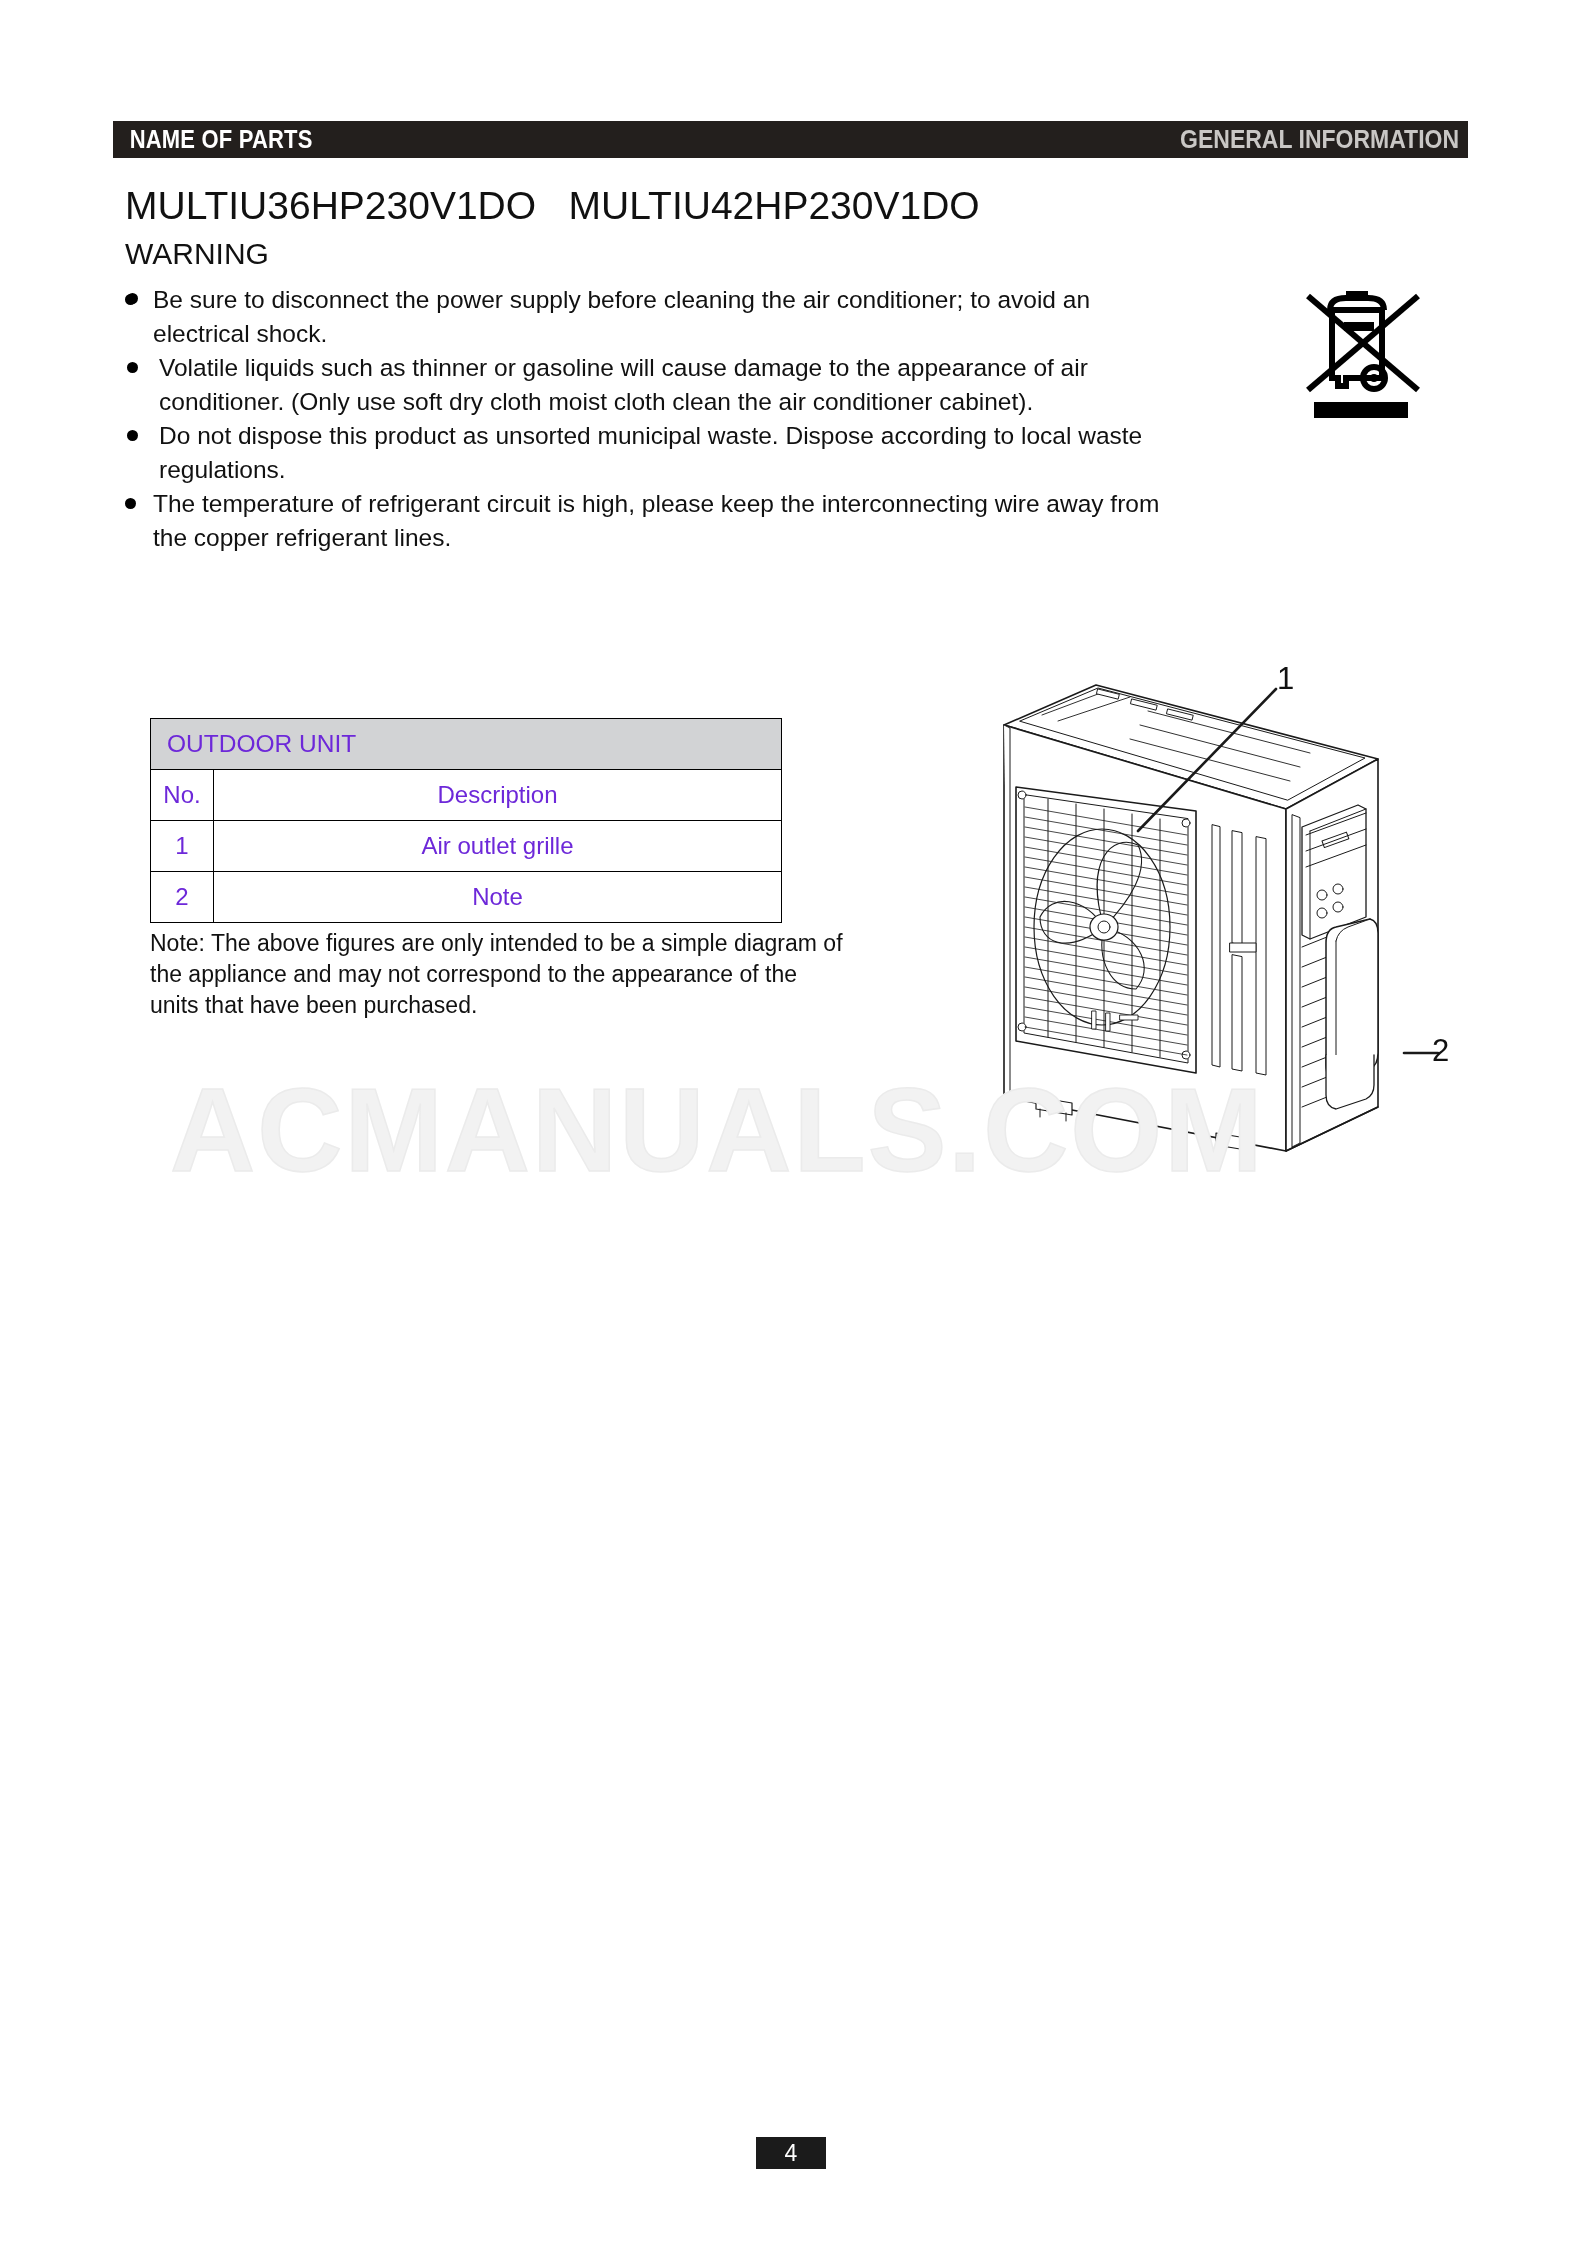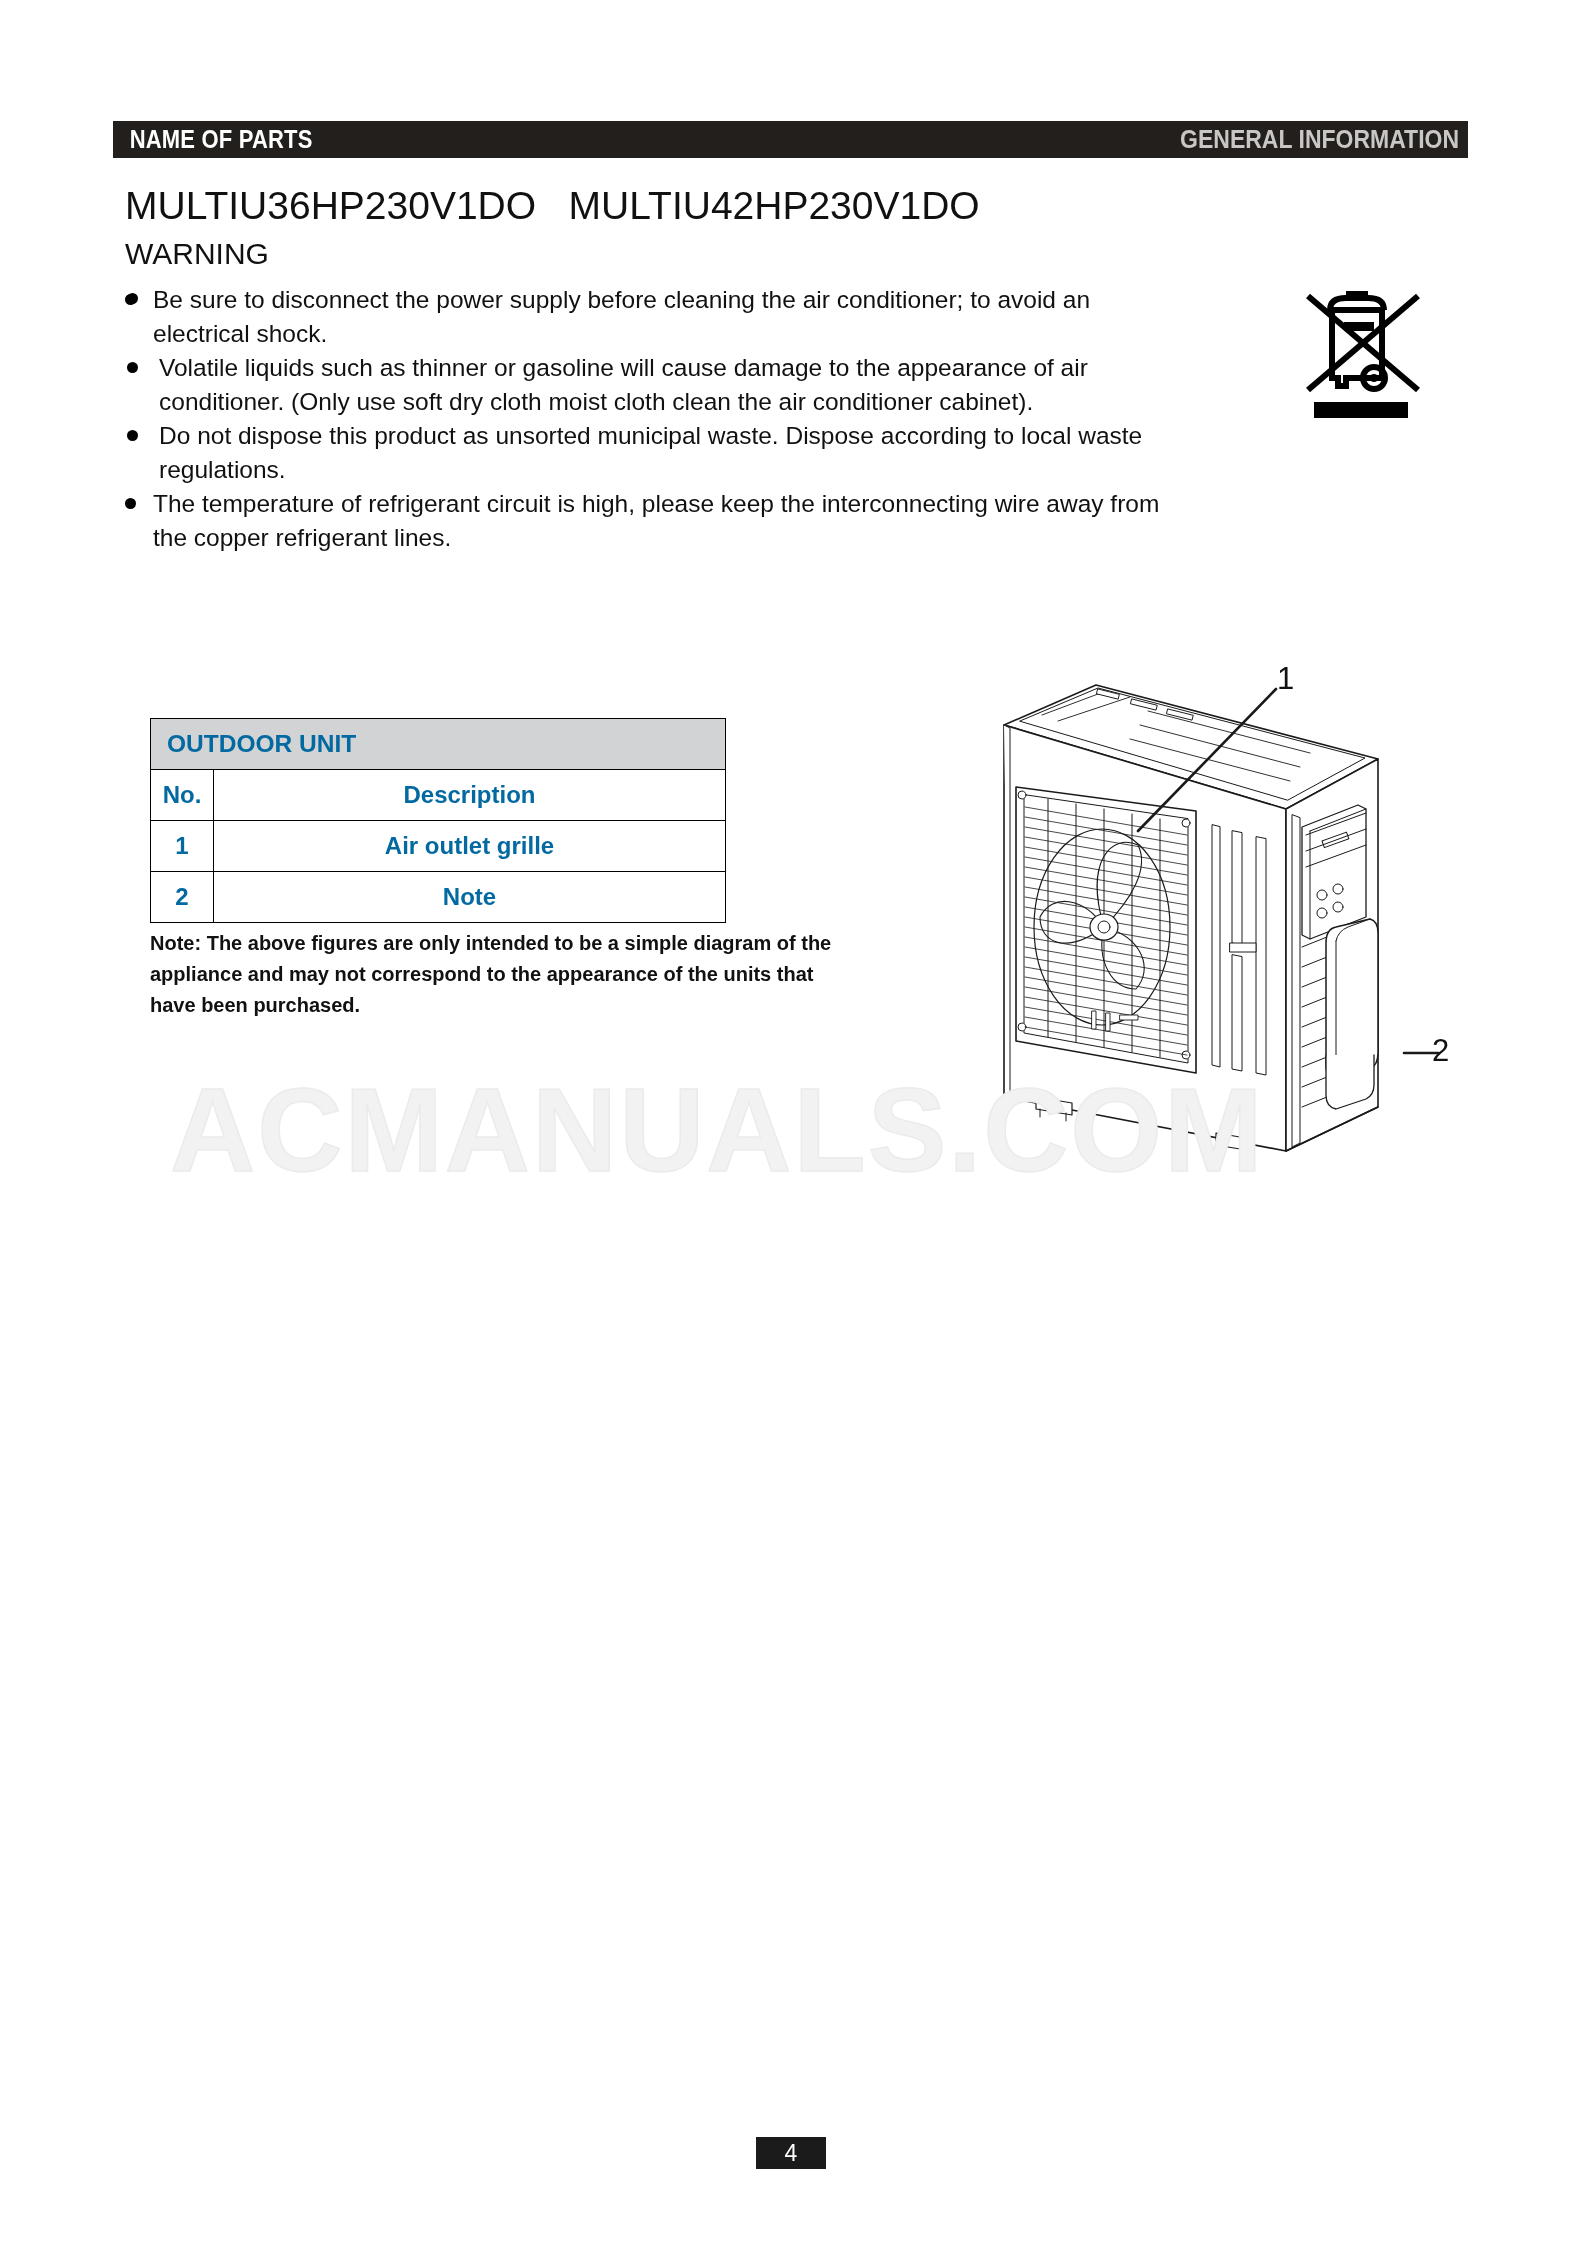--- a/index.html
+++ b/index.html
@@ -104,25 +104,24 @@
     top: 278px;
     width: 130px;
     height: 145px;
   }
 
   
   .parts-table {
     position: absolute;
     left: 150px;
     top: 718px;
-    width: 576px;
+    width: 632px;
     border-collapse: collapse;
     font-size: 24px;
-    color: #0369a1;
-    font-weight: bold;
+    color: #6d28d9;
   }
   .parts-table td {
     border: 1.6px solid #000;
     padding: 7px 12px;
     height: 36px;
     vertical-align: middle;
   }
   .parts-table .thead-cell {
     background: #d2d3d5;
     font-size: 24.5px;
@@ -135,24 +134,23 @@
     padding-right: 0 !important;
   }
   .col-desc { padding-left: 16px; text-align: center; }
 
   
   .note {
     position: absolute;
     left: 150px;
     top: 928px;
     width: 700px;
-    font-size: 20px;
+    font-size: 23px;
     line-height: 31px;
     color: #111;
-    font-weight: bold;
   }
 
   
   .diagram {
     position: absolute;
     left: 980px;
     top: 655px;
     width: 500px;
     height: 510px;
   }

